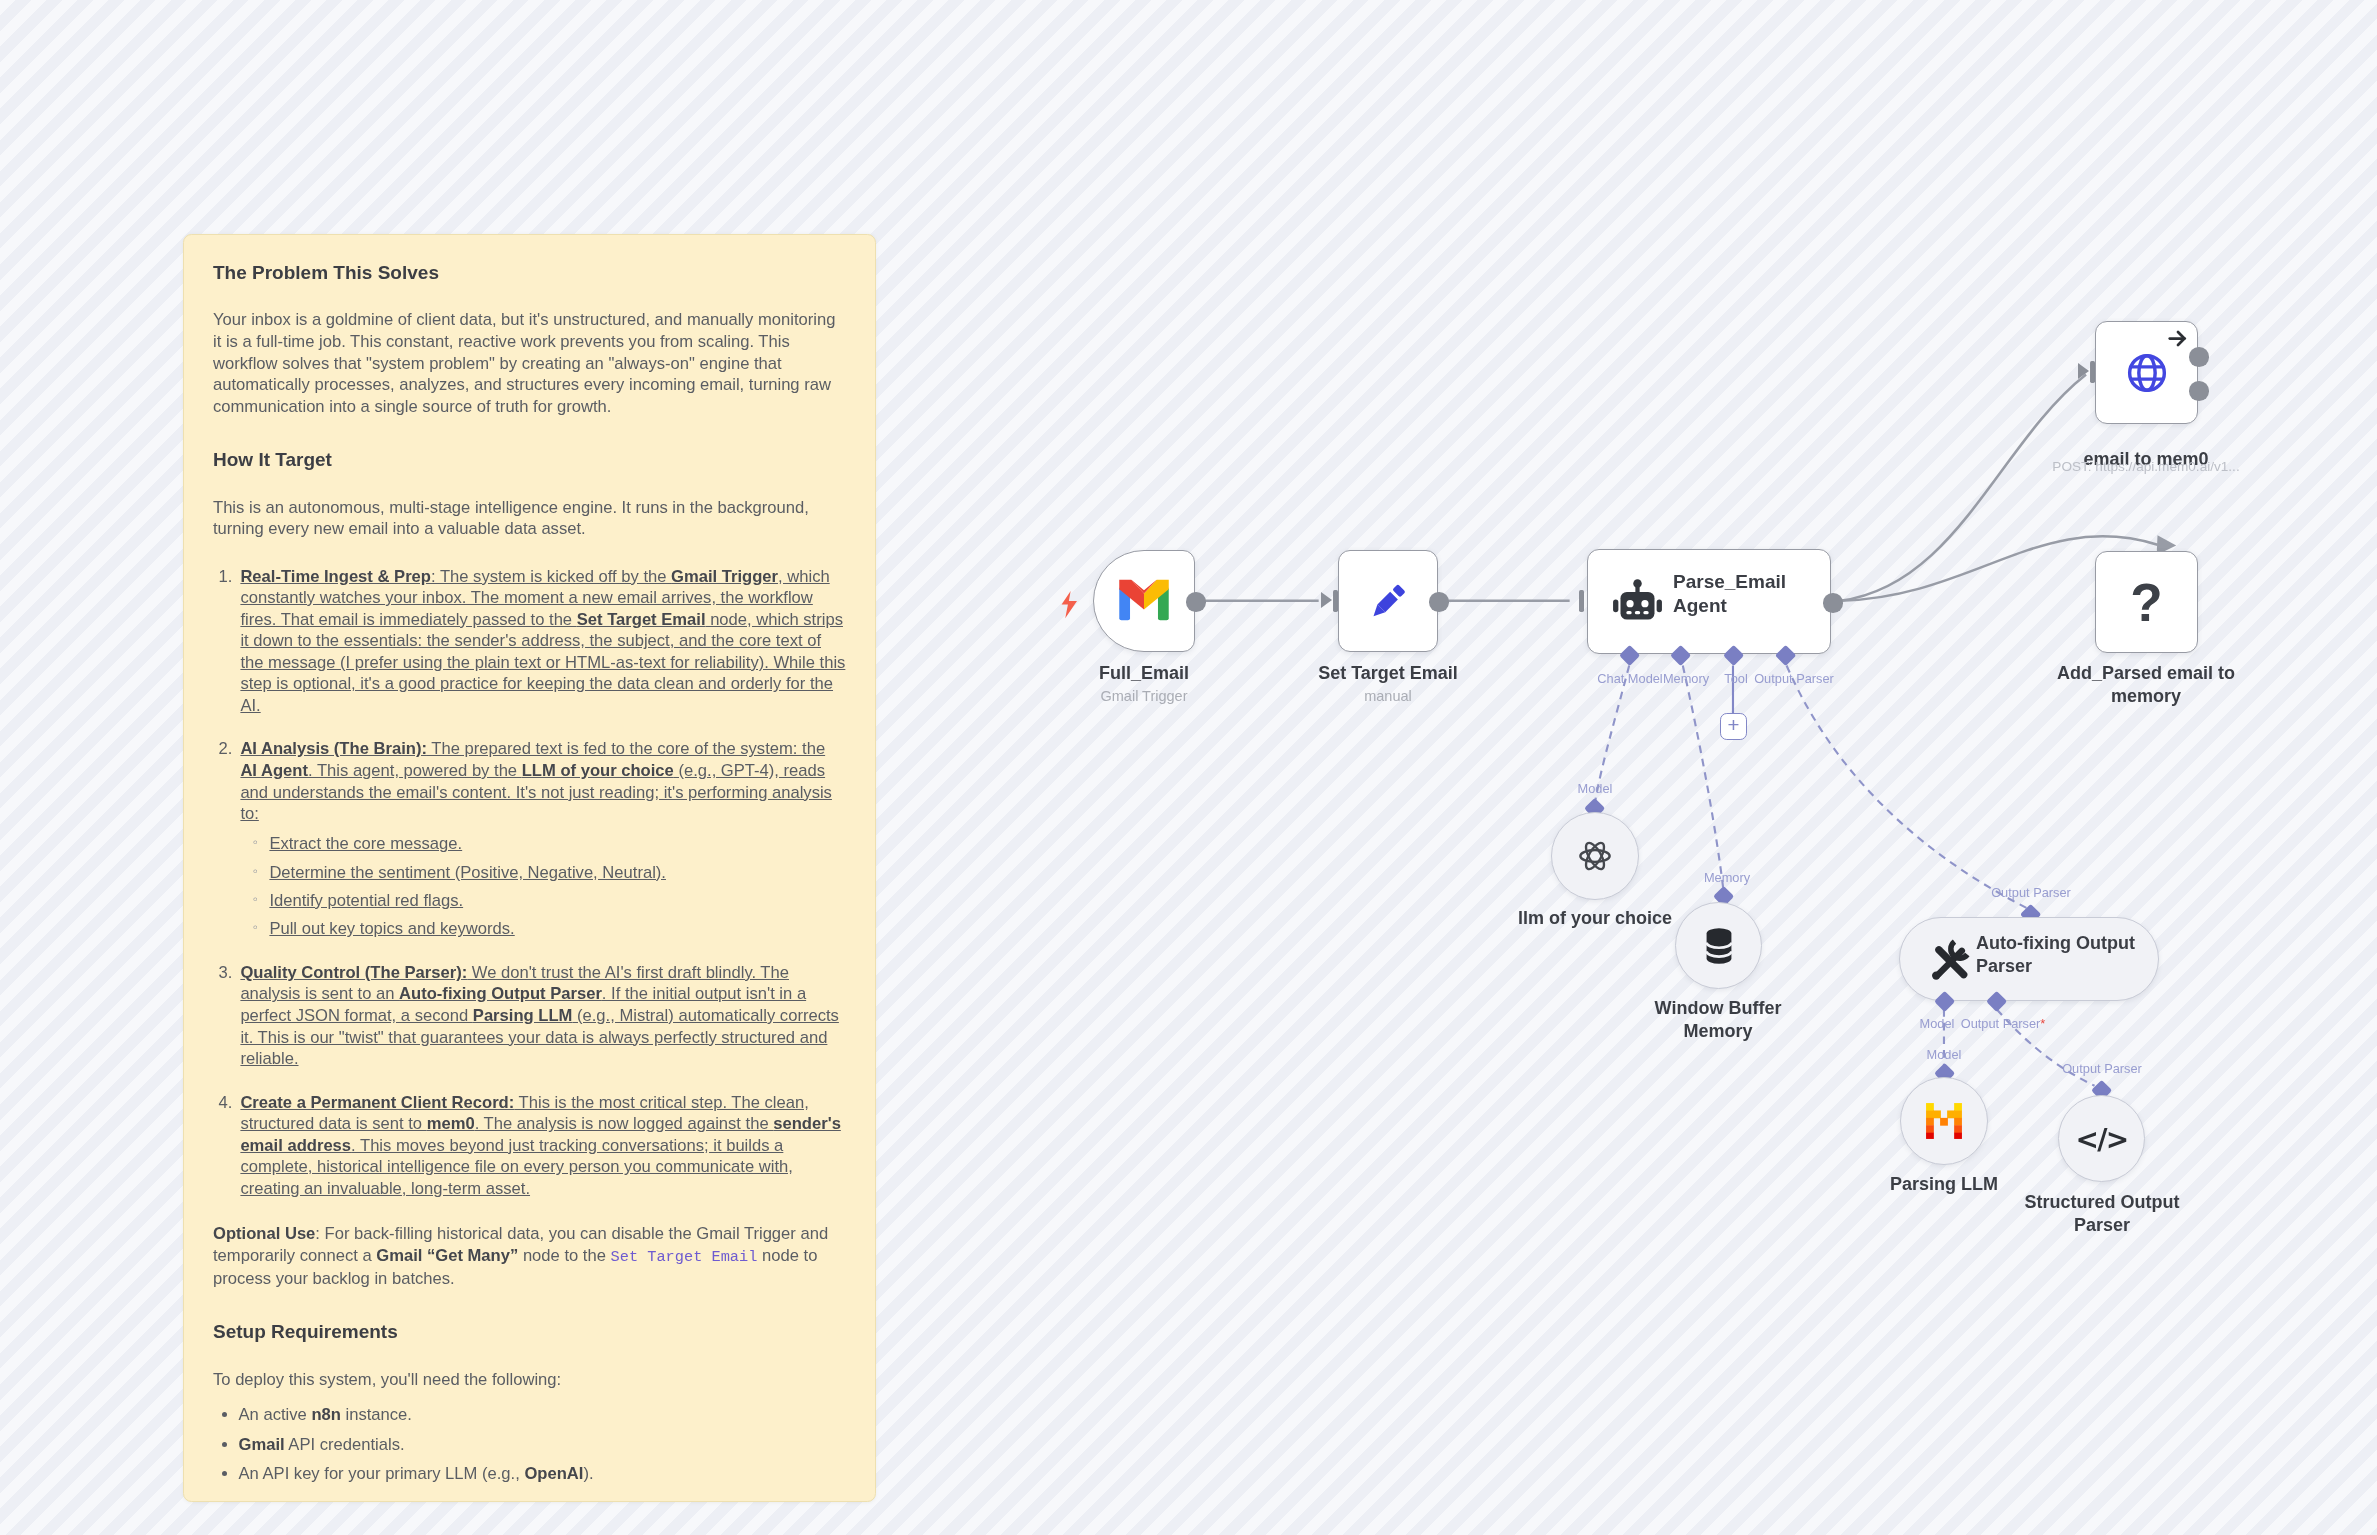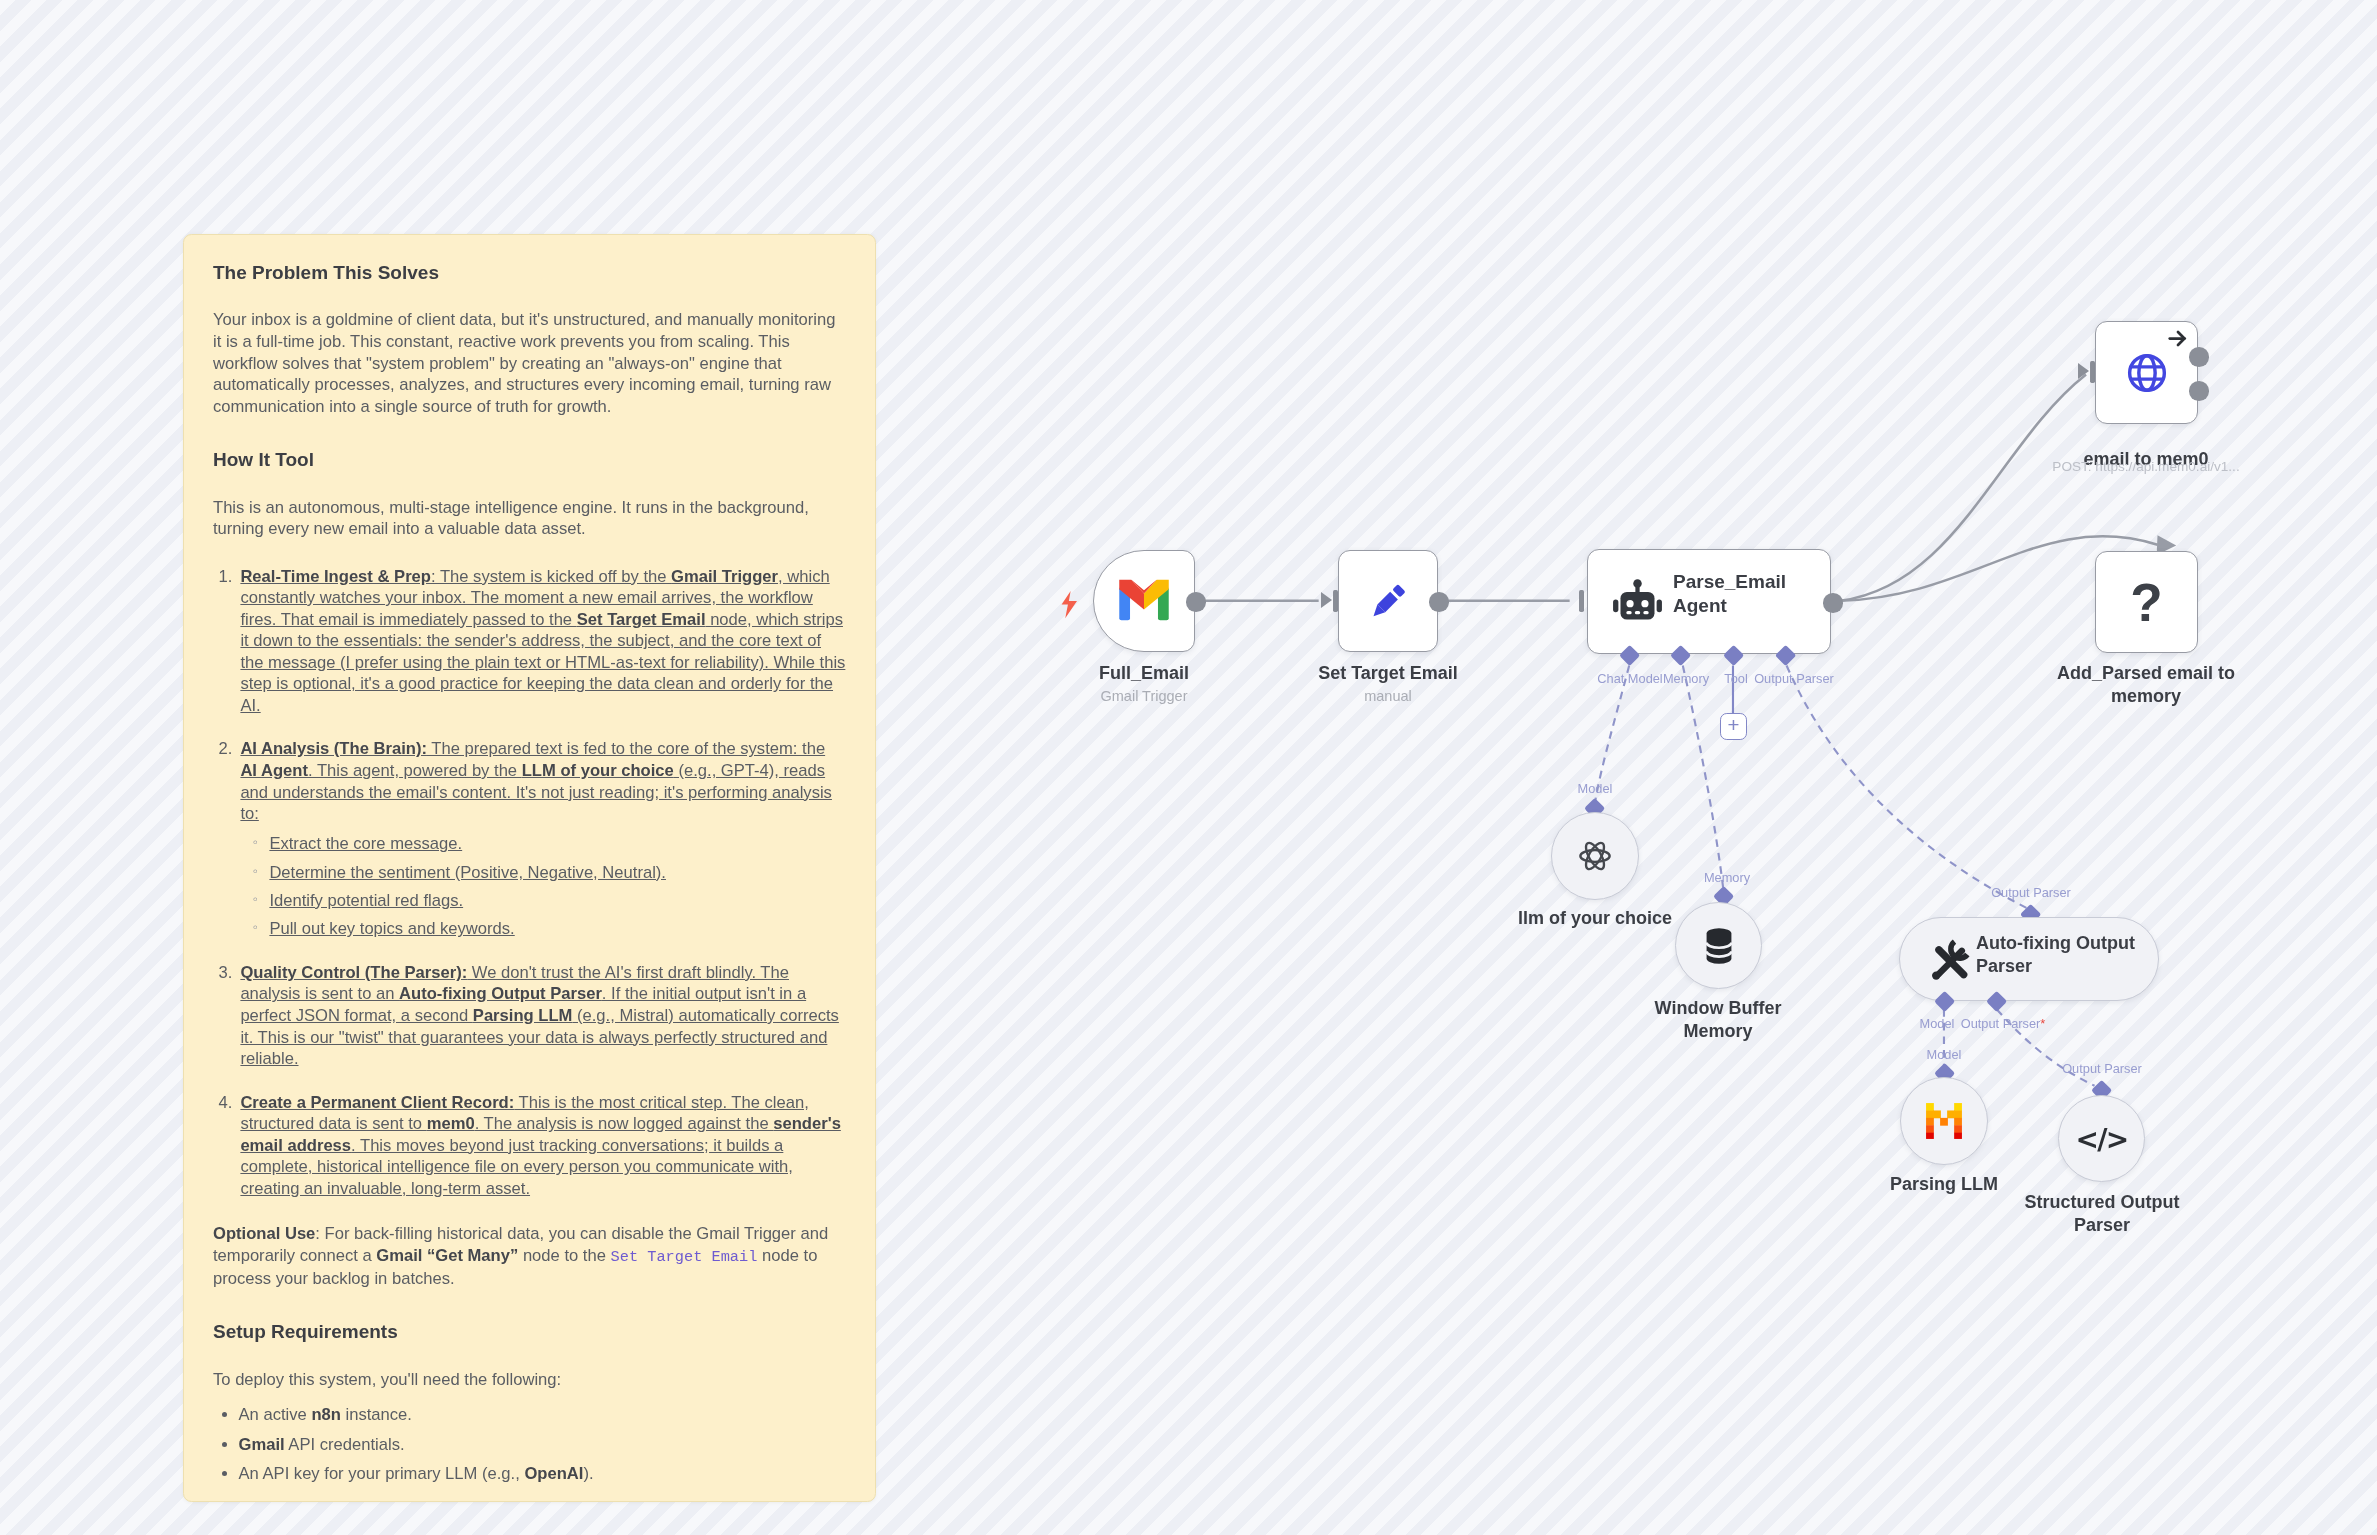--- a/index.html
+++ b/index.html
@@ -73,21 +73,21 @@
       <path d="M2285 1186 L2285 1254"></path>
       <path d="M2347 1186 C2390 1235 2425 1258 2462 1276"></path>
     </g>
     <path d="M2037 782 L2037 838" fill="none" stroke="#8287c7" stroke-width="2.5"></path>
   </svg>
 
   <div class="sticky">
     <div>
         <div class="s-h3">The Problem This Solves</div>
         <div class="s-p"><span>Your inbox is a goldmine of client data, but it's unstructured, and manually monitoring it is a full-time job. This constant, reactive work prevents you from scaling. This workflow solves that "system problem" by creating an "always-on" engine that automatically processes, analyzes, and structures every incoming email, turning raw communication into a single source of truth for growth.</span></div>
-        <div class="s-h3">How It Tool</div>
+        <div class="s-h3">How It Target</div>
         <div class="s-p"><span>This is an autonomous, multi-stage intelligence engine. It runs in the background, turning every new email into a valuable data asset.</span></div>
         <ol class="s-ol">
           <li><span class="b">Real-Time Ingest &amp; Prep</span><span>: The system is kicked off by the </span><span class="b">Gmail Trigger</span><span>, which constantly watches your inbox. The moment a new email arrives, the workflow fires. That email is immediately passed to the </span><span class="b">Set Target Email</span><span> node, which strips it down to the essentials: the sender's address, the subject, and the core text of the message (I prefer using the plain text or HTML-as-text for reliability). While this step is optional, it's a good practice for keeping the data clean and orderly for the AI.</span></li>
           <li><span class="b">AI Analysis (The Brain):</span><span> The prepared text is fed to the core of the system: the </span><span class="b">AI Agent</span><span>. This agent, powered by the </span><span class="b">LLM of your choice</span><span> (e.g., GPT-4), reads and understands the email's content. It's not just reading; it's performing analysis to:</span><ul class="s-sub">
               <li><span>Extract the core message.</span></li>
               <li><span>Determine the sentiment (Positive, Negative, Neutral).</span></li>
               <li><span>Identify potential red flags.</span></li>
               <li><span>Pull out key topics and keywords.</span></li>
             </ul></li>
           <li><span class="b">Quality Control (The Parser):</span><span> We don't trust the AI's first draft blindly. The analysis is sent to an </span><span class="b">Auto-fixing Output Parser</span><span>. If the initial output isn't in a perfect JSON format, a second </span><span class="b">Parsing LLM</span><span> (e.g., Mistral) automatically corrects it. This is our "twist" that guarantees your data is always perfectly structured and reliable.</span></li>

